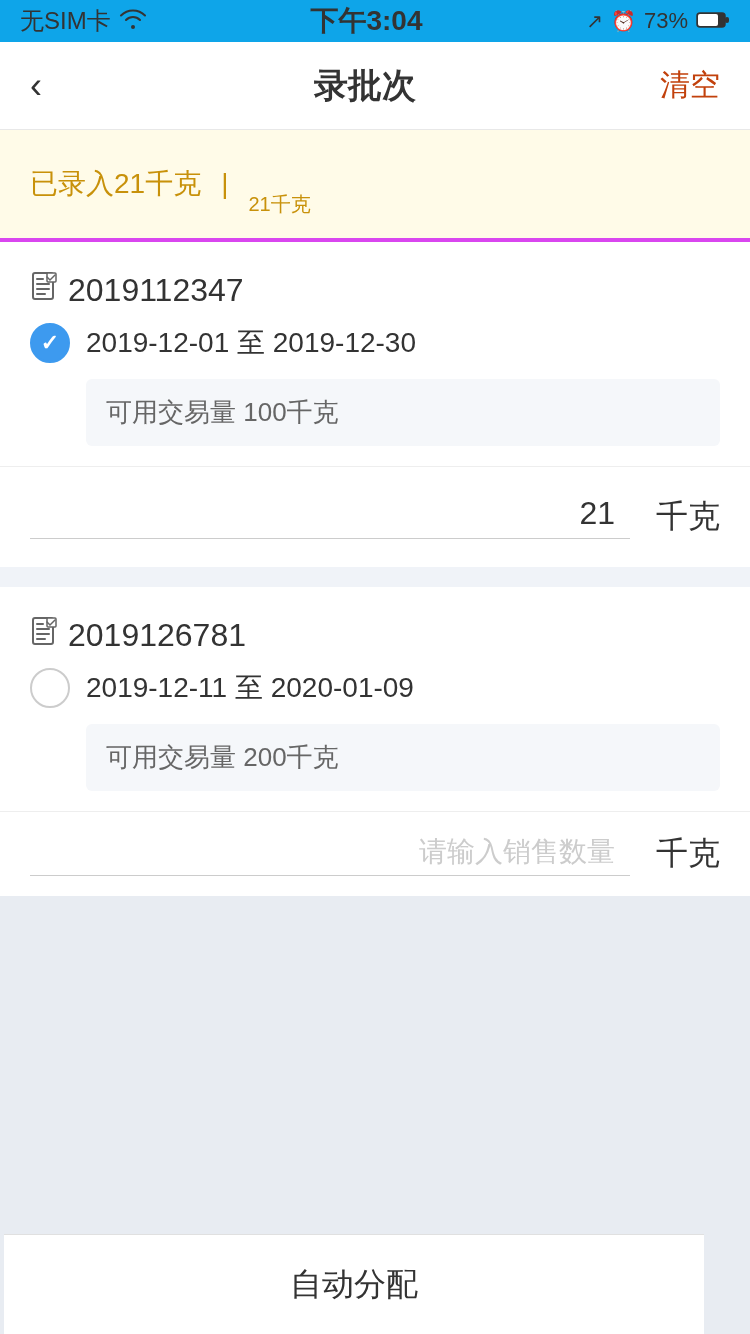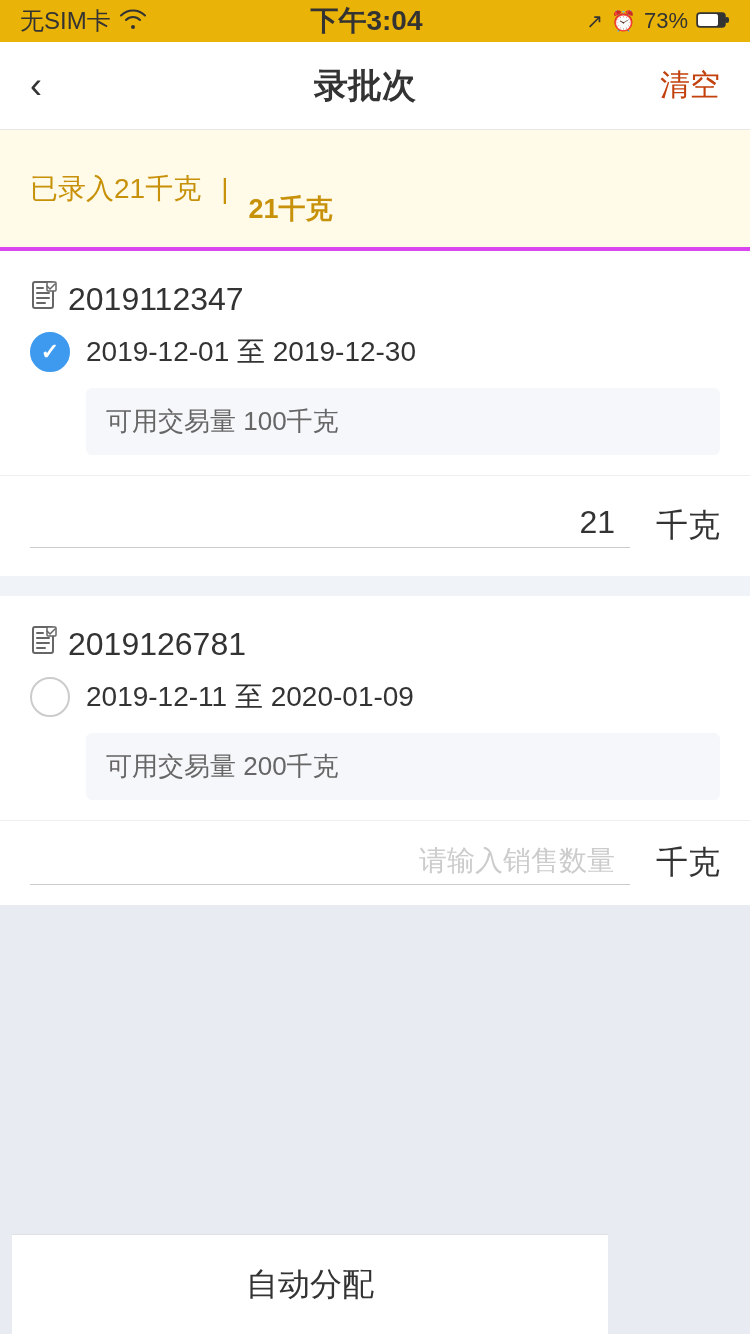--- a/index.html
+++ b/index.html
@@ -9,21 +9,21 @@
       min-height: 1334px;
       font-family: -apple-system, "PingFang SC", "Helvetica Neue", Arial, sans-serif;
       background: #f0f3f8;
       font-size: 28px;
       color: #333;
     }
 
     
     .status-bar {
       height: 42px;
-      background: #eab308;
+      background: #0ea5e9;
       display: flex;
       align-items: center;
       justify-content: space-between;
       padding: 0 20px;
       font-size: 24px;
       color: #333;
     }
     .status-left { display: flex; align-items: center; gap: 8px; }
     .status-center { font-weight: 600; font-size: 28px; }
     .status-right { display: flex; align-items: center; gap: 8px; }
@@ -69,22 +69,22 @@
     .summary-label {
       color: #c8910a;
       font-size: 28px;
     }
     .summary-divider {
       color: #c8910a;
       font-size: 28px;
     }
     .summary-value {
       color: #c8910a;
-      font-size: 27px;
-      font-weight: 700;
+      font-size: 20px;
+      font-weight: 400;
       margin-top: 41px;
     }
 
     
     .batch-card {
       background: #fff;
       margin-bottom: 0;
       padding: 30px 30px 20px 30px;
     }
 
@@ -201,22 +201,22 @@
     
     .empty-area {
       background: #e8ecf2;
       flex: 1;
     }
 
     
     .bottom-bar {
       position: fixed;
       bottom: 0;
-      left: 12px;
-      width: 596px;
+      left: 4px;
+      width: 700px;
       height: 100px;
       display: flex;
     }
     .btn-auto {
       flex: 1;
       background: #fff;
       border: none;
       font-size: 32px;
       color: #333;
       cursor: pointer;

